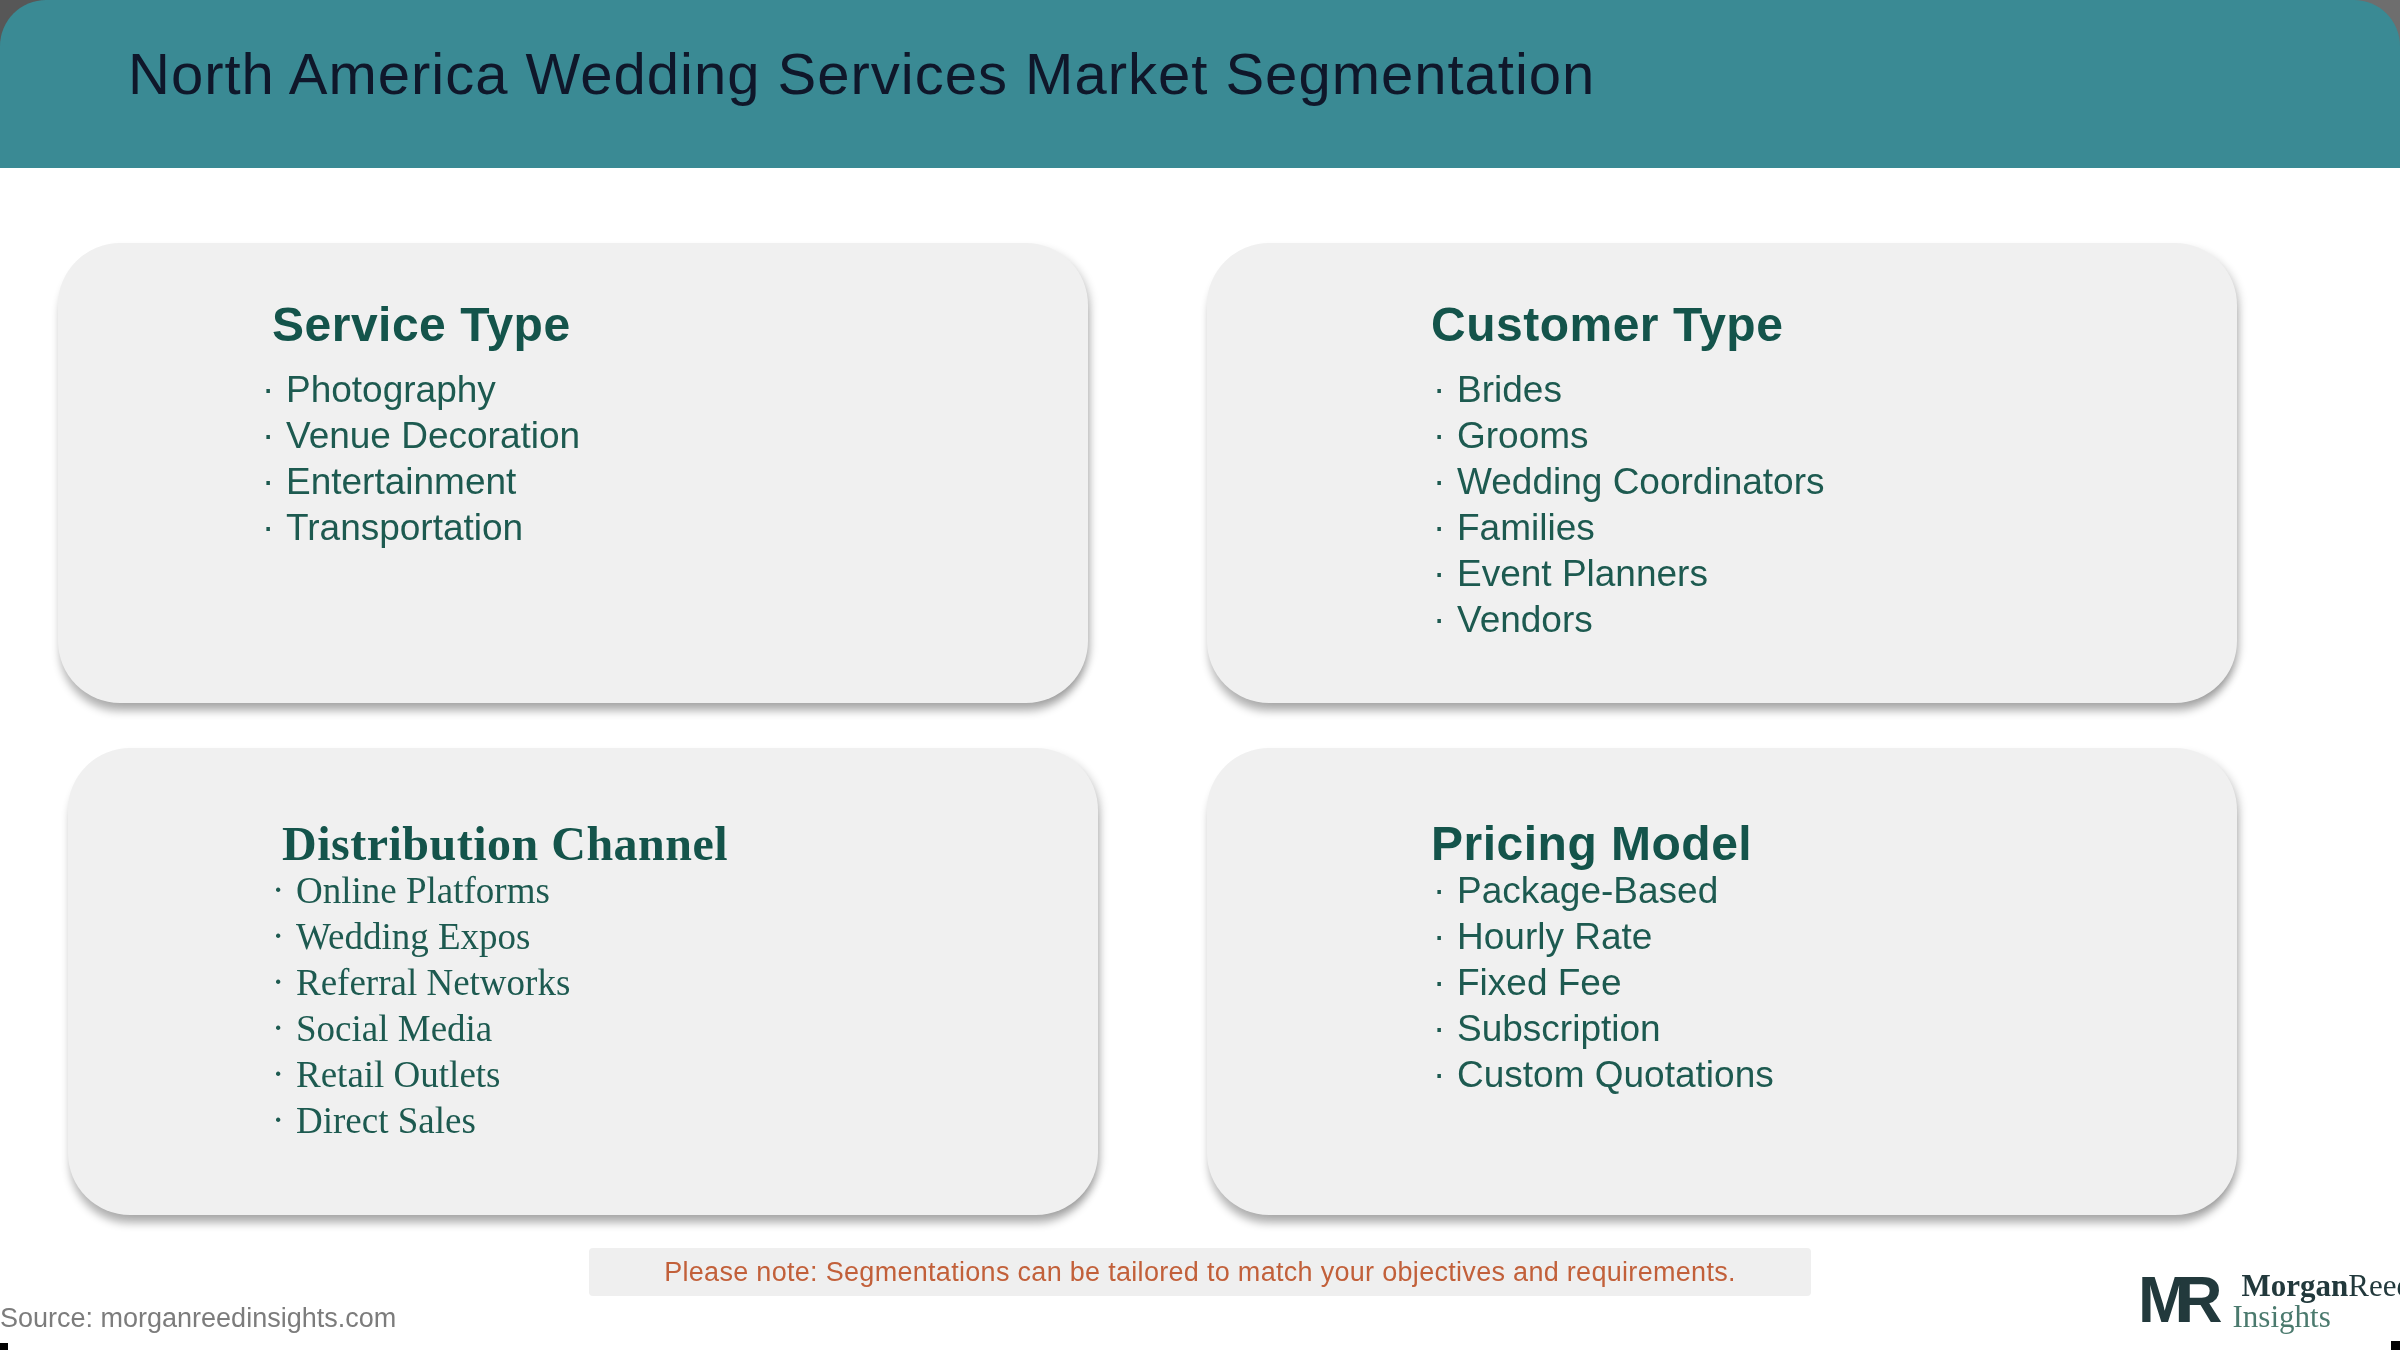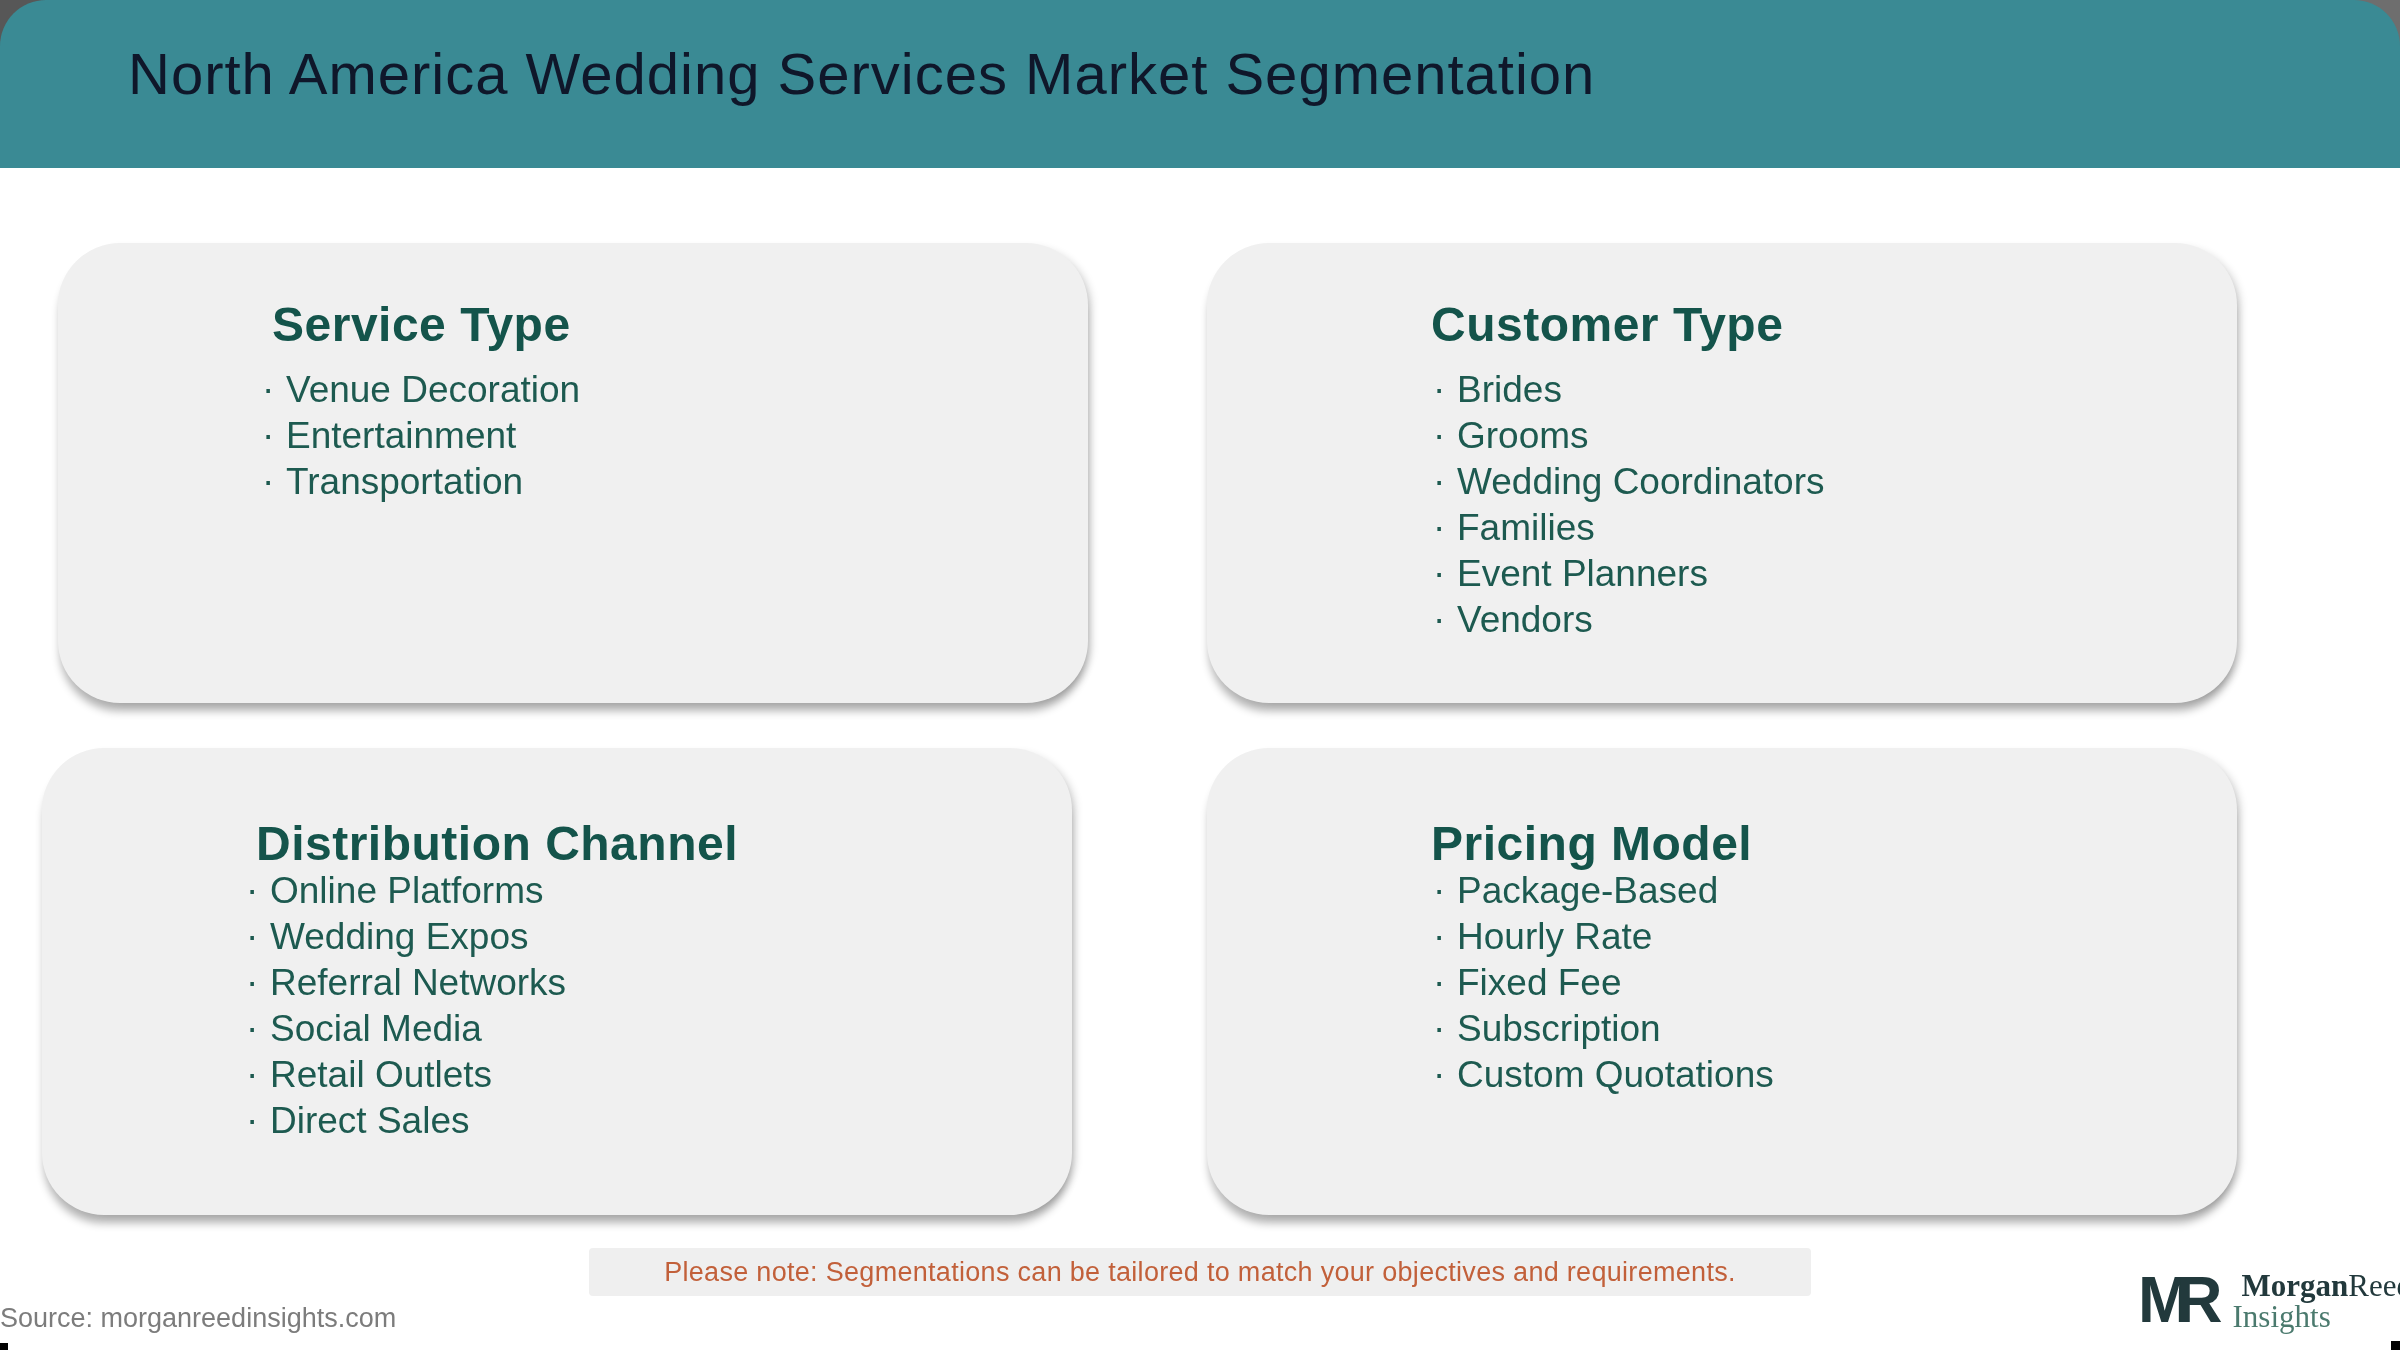--- a/index.html
+++ b/index.html
@@ -20,21 +20,21 @@
     position:absolute;left:128px;top:38px;
     font-size:58px;font-weight:400;color:#0f172a;line-height:72px;
     letter-spacing:1px;white-space:nowrap;
   }
   .card{
     position:absolute;background:var(--card-bg);border-radius:62px;
     box-shadow:0 10px 9px -2px rgba(0,0,0,0.30), 7px 2px 9px -4px rgba(0,0,0,0.18);
   }
   .card.c1{left:58px;top:243px;width:1030px;height:460px;}
   .card.c2{left:1207px;top:243px;width:1030px;height:460px;}
-  .card.c3{left:42px;top:748px;width:1030px;height:467px;}
+  .card.c3{left:68px;top:748px;width:1030px;height:467px;font-family:Liberation Serif, serif;}
   .card.c4{left:1207px;top:748px;width:1030px;height:467px;}
   .card-title{
     position:absolute;font-size:48px;font-weight:700;color:var(--heading-color);
     line-height:52px;white-space:nowrap;letter-spacing:0.5px;
   }
   .col-left .card-title{left:202px;margin-left:12px;}
   .col-right .card-title{left:224px;}
   .row1 .card-title{top:56px;}
   .row2 .card-title{top:70px;}
   ul.segment-list{
@@ -85,20 +85,21 @@
   <div class="corner-back tl"></div>
   <div class="corner-back tr"></div>
 
   <div class="header">
     <div class="page-title">North America Wedding Services Market Segmentation</div>
   </div>
 
   <div class="card c1 row1 col-left">
     <div class="card-title">Service Type</div>
     <ul class="segment-list">
+        <li>Photography</li>
         <li>Venue Decoration</li>
         <li>Entertainment</li>
         <li>Transportation</li>
       </ul>
   </div>
 
   <div class="card c2 row1 col-right">
     <div class="card-title">Customer Type</div>
     <ul class="segment-list">
         <li>Brides</li>

